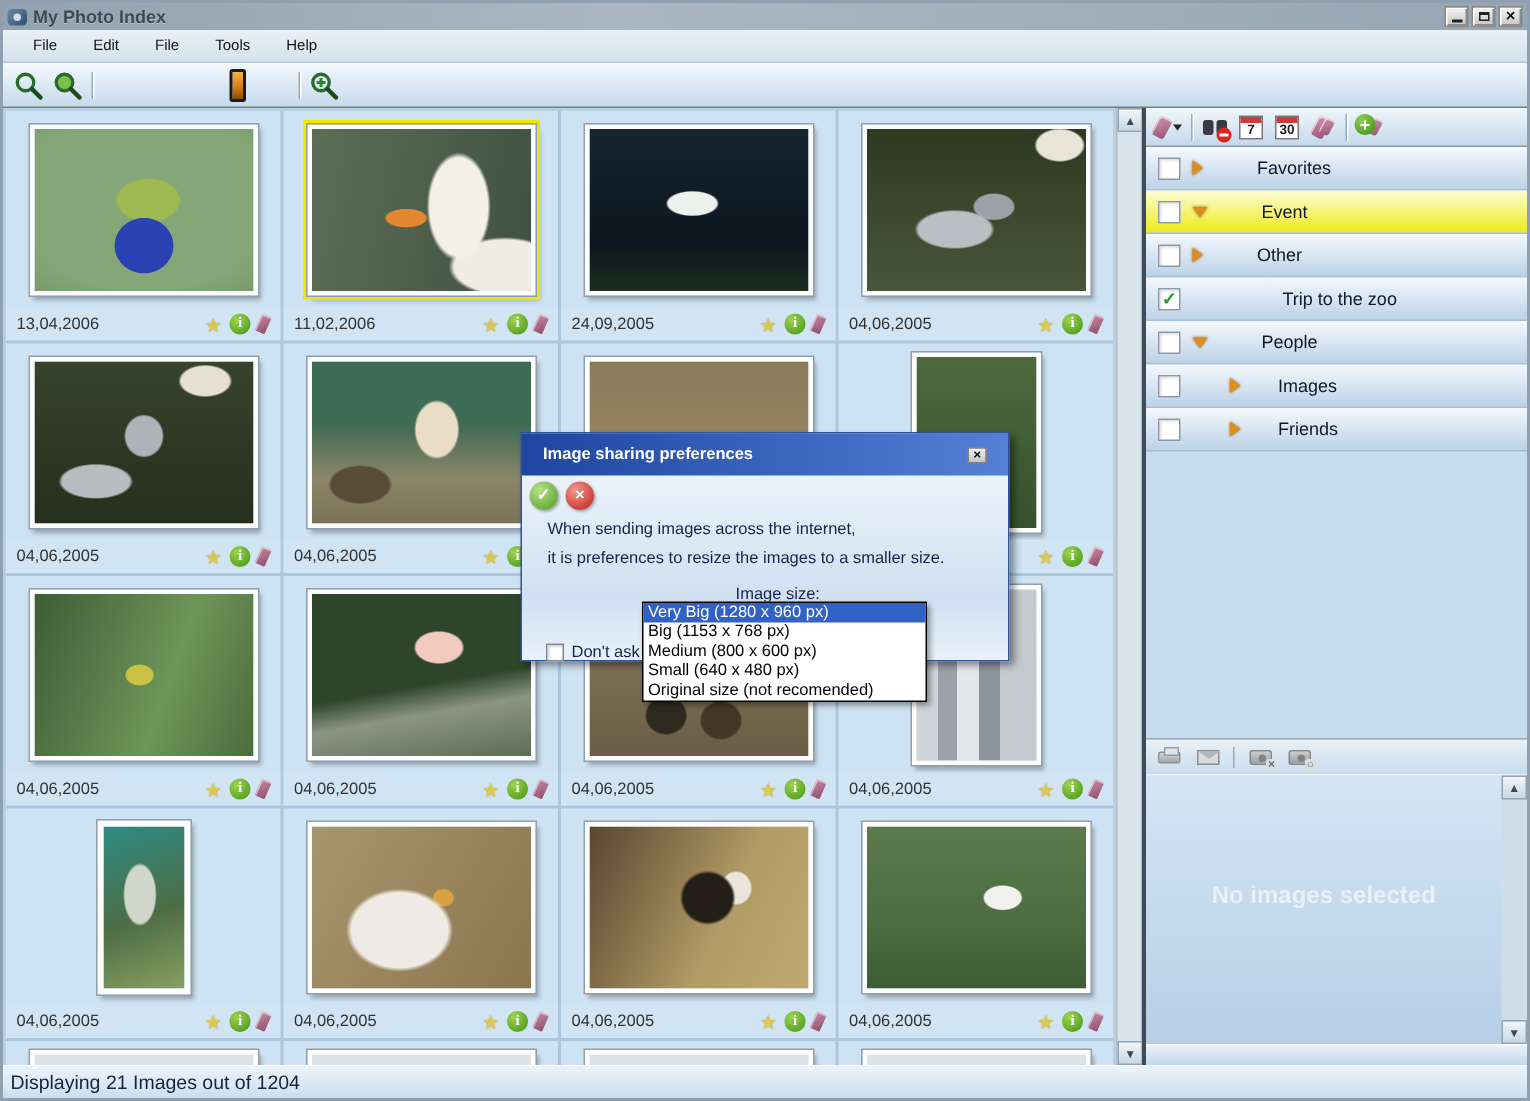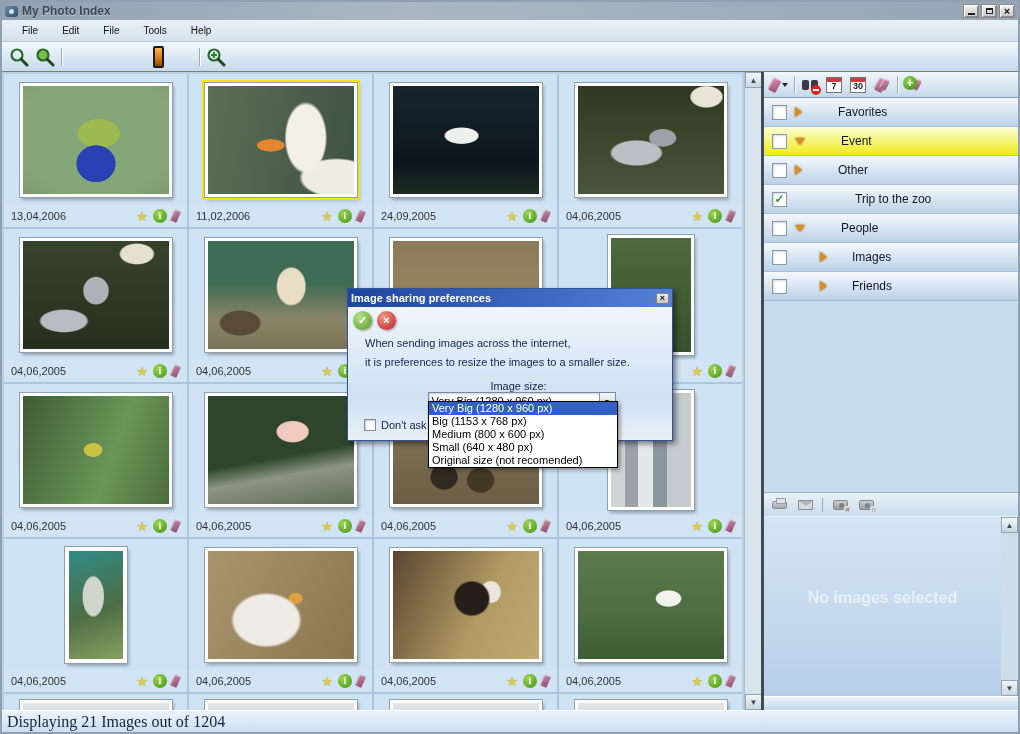--- a/index.html
+++ b/index.html
@@ -106,25 +106,25 @@
   .envelope::before{content:"";position:absolute;left:0;top:0;border-left:7px solid transparent;border-right:7px solid transparent;border-top:5px solid #aaa;}
   .cam{width:15px;height:10px;background:linear-gradient(#c8c8c8,#8f8f8f);border:1px solid #707070;border-radius:2px;position:relative;}
   .cam::before{content:"";position:absolute;left:5px;top:2px;width:5px;height:5px;border-radius:50%;background:#6a6a6a;}
   .cambadge{position:absolute;right:0;bottom:0;font-size:8px;font-weight:bold;color:#555;line-height:1;background:#ddd;border-radius:2px;padding:0 1px;}
   .preview{height:180px;flex:none;position:relative;background:linear-gradient(#d4e5f4,#b6cfe7);border-top:1px solid #e8f0f8;margin-right:0;}
   .noimg{position:absolute;left:0;right:17px;top:72px;text-align:center;font-size:16px;font-weight:bold;color:#eef4fa;opacity:.85;}
   .vscroll2{position:absolute;right:0;top:0;bottom:0;width:17px;background:#cfdde9;}
   .rp-bottom{height:14px;flex:none;background:linear-gradient(#eaf2f9,#c2d8ea);border-top:1px solid #fff;}
   
   .statusbar{height:22px;flex:none;background:linear-gradient(#ecf3fa,#cbdff0);border-top:1px solid #fff;display:flex;align-items:center;padding-left:5px;}
-  .statusbar span{font-size:16px;color:#16263a;font-family:Liberation Serif, serif;}
+  .statusbar span{font-size:13px;color:#16263a;}
   
   .dialog{position:absolute;left:345px;top:286px;width:326px;height:153px;background:linear-gradient(#f5f9fc,#cfe0f2 72%,#e9f1f8);
     border:1px solid #31539b;box-shadow:3px 3px 5px rgba(0,0,0,.45);z-index:50;}
-  .dlg-titlebar{height:18px;background:linear-gradient(90deg,#1e46a0,#5580d6);display:flex;align-items:center;padding:0 3px;}
+  .dlg-titlebar{height:28px;background:linear-gradient(90deg,#1e46a0,#5580d6);display:flex;align-items:center;padding:0 14px;}
   .dlg-title{font-size:11px;font-weight:bold;color:#fff;}
   .dlg-close{margin-left:auto;width:13px;height:11px;background:linear-gradient(#f2f2f2,#c4c4c4);border:1px solid #808080;
     display:flex;align-items:center;justify-content:center;font-size:9px;font-weight:bold;color:#111;line-height:1;}
   .dlg-btns{display:flex;gap:5px;padding:4px 0 0 5px;}
   .roundbtn{width:19px;height:19px;border-radius:50%;display:flex;align-items:center;justify-content:center;font-size:11px;font-weight:bold;color:#fff;line-height:1;box-shadow:1px 1px 2px rgba(0,0,0,.35);}
   .btn-ok{background:radial-gradient(circle at 35% 30%,#b9e08a,#4f9a22);}
   .btn-cancel{background:radial-gradient(circle at 35% 30%,#f09a8a,#c11a1a);}
   .dlg-line{font-size:11px;color:#14244a;margin:7px 0 0 17px;}
   .dlg-row{display:flex;align-items:center;margin:12px 0 0 17px;font-size:11px;color:#14244a;flex-direction:column;}
   .combo{margin-left:6px;width:188px;height:18px;background:#fff;border:1px solid #7a8a9a;box-shadow:inset 1px 1px 2px rgba(0,0,0,.2);

